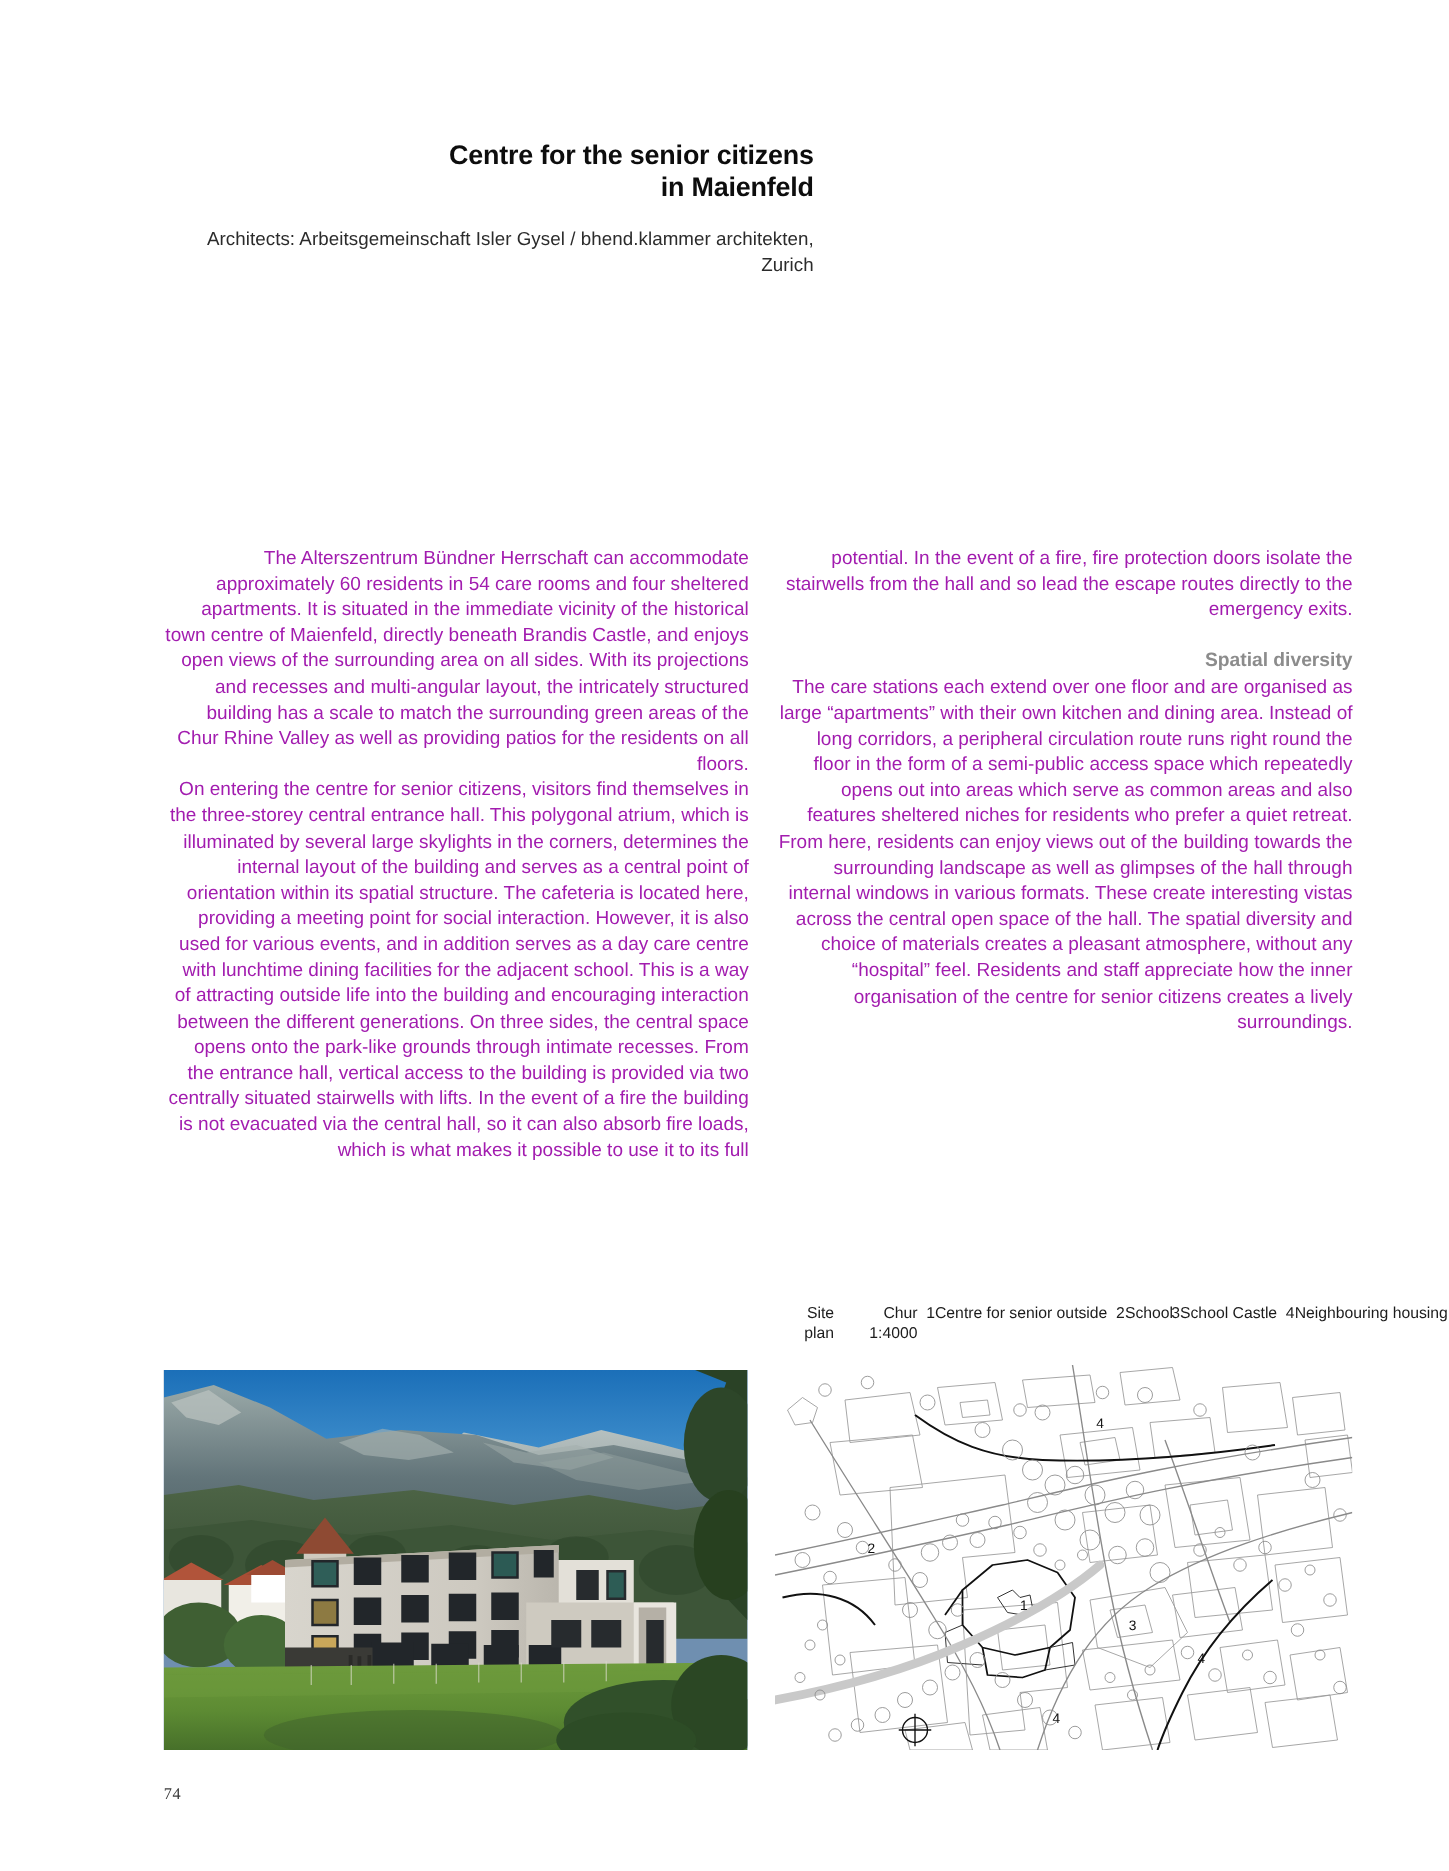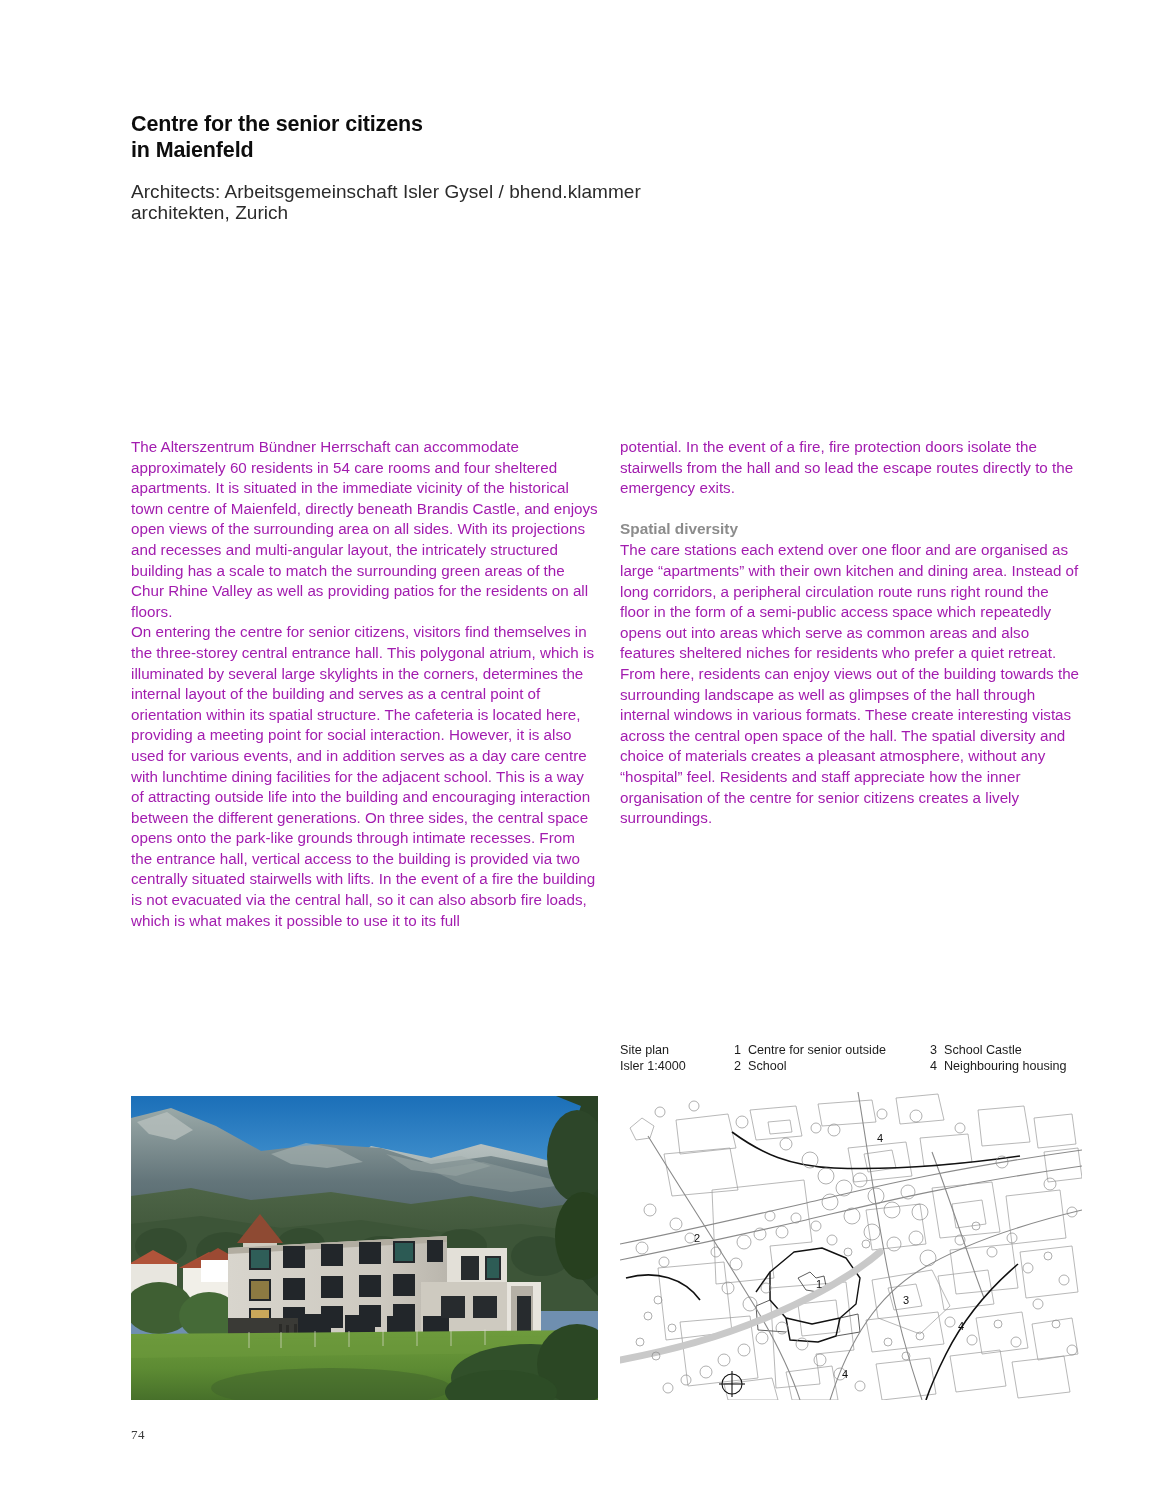--- a/index.html
+++ b/index.html
@@ -11,40 +11,41 @@
     width: 1159px;
     height: 1497px;
     position: relative;
     font-family: "Liberation Sans", sans-serif;
     -webkit-font-smoothing: antialiased;
   }
   .page {
     position: absolute;
     inset: 0;
     background: #ffffff;
+    text-align: right;
   }
 
   
   .title-block {
     position: absolute;
     left: 131px;
     top: 112px;
     width: 520px;
   }
   .doc-title {
     font-size: 21.5px;
     font-weight: bold;
     line-height: 25.5px;
     color: #0d0d0d;
     letter-spacing: -0.15px;
     margin: 0;
   }
   .doc-subtitle {
     margin: 18px 0 0 0;
-    font-size: 19px;
+    font-size: 15px;
     line-height: 21px;
     color: #2b2b2b;
     letter-spacing: 0.05px;
   }
 
   
   .col {
     position: absolute;
     top: 437px;
     width: 468px;
@@ -79,21 +80,21 @@
   .legend {
     position: absolute;
     left: 620px;
     top: 1042px;
     width: 470px;
     font-size: 12.6px;
     line-height: 16.2px;
     color: #1c1c1c;
     display: flex;
   }
-  .legend-col { display: flex; flex-direction: column; }
+  .legend-col { display: flex; flex-direction: row; }
   .legend-c1 { width: 114px; }
   .legend-c2 { width: 196px; }
   .legend-c3 { width: 160px; }
   .legend-row { display: flex; white-space: nowrap; }
   .legend-num { width: 14px; flex: 0 0 14px; }
 
   
   .photo {
     position: absolute;
     left: 131px;
@@ -153,21 +154,21 @@
 
   <div class="col col-right">
     <p class="body-p">potential. In the event of a fire, fire protection doors isolate the stairwells from the hall and so lead the escape routes directly to the emergency exits.</p>
     <h2 class="subhead">Spatial diversity</h2>
     <p class="body-p">The care stations each extend over one floor and are organised as large “apartments” with their own kitchen and dining area. Instead of long corridors, a peripheral circulation route runs right round the floor in the form of a semi-public access space which repeatedly opens out into areas which serve as common areas and also features sheltered niches for residents who prefer a quiet retreat. From here, residents can enjoy views out of the building towards the surrounding landscape as well as glimpses of the hall through internal windows in various formats. These create interesting vistas across the central open space of the hall. The spatial diversity and choice of materials creates a pleasant atmosphere, without any “hospital” feel. Residents and staff appreciate how the inner organisation of the centre for senior citizens creates a lively surroundings.</p>
   </div>
 
   <div class="legend">
     <div class="legend-col legend-c1">
       <div>Site plan</div>
-      <div>Isler  1:4000</div>
+      <div>Chur  1:4000</div>
     </div>
     <div class="legend-col legend-c2">
       <div class="legend-row">
         <span class="legend-num">1</span>
         <span>Centre for senior outside</span>
       </div>
       <div class="legend-row">
         <span class="legend-num">2</span>
         <span>School</span>
       </div>

